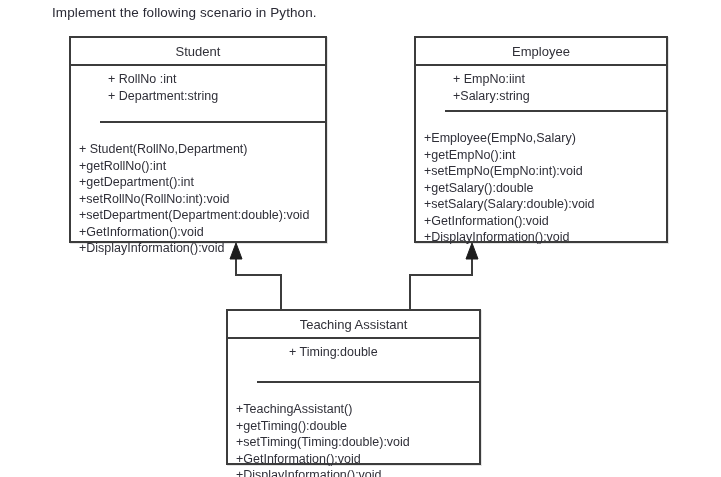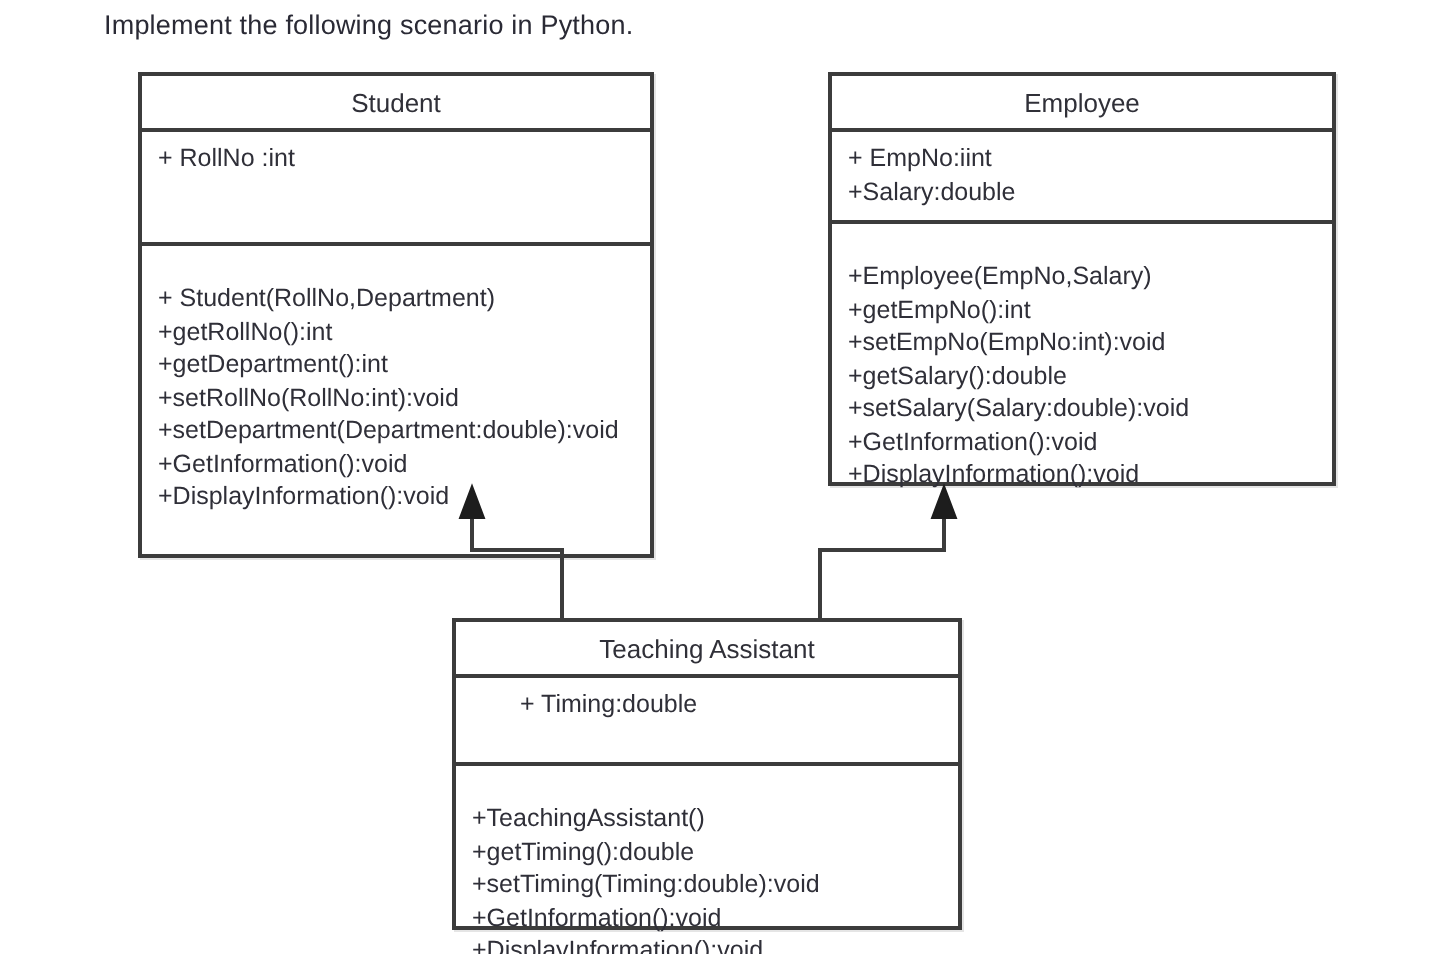--- a/index.html
+++ b/index.html
@@ -53,37 +53,38 @@
     color: #303038;
     border-bottom: 2px solid #3c3c3c;
     white-space: nowrap;
     overflow: hidden;
   }
 
   .uml-attrs {
     box-sizing: border-box;
     border-bottom: 2px solid #3c3c3c;
     padding: 5px 0 5px 8px;
+    margin-left: 29px;
   }
 
   .uml-ops {
     box-sizing: border-box;
     padding: 18px 0 5px 8px;
   }
 
   .uml-line {
     font-size: 12.5px;
     line-height: 16.5px;
     color: #2f2f38;
     white-space: nowrap;
     overflow: hidden;
   }
 
   
-  #class-student   { left: 69px;  top: 36px;  width: 258px; height: 243px; }
+  #class-student   { left: 69px;  top: 36px;  width: 258px; height: 207px; }
   #class-student   .uml-attrs { height: 57px; }
 
   #class-employee  { left: 414px; top: 36px;  width: 254px; height: 207px; }
   #class-employee  .uml-attrs { height: 46px; }
 
   #class-ta        { left: 226px; top: 309px; width: 255px; height: 156px; }
   #class-ta        .uml-attrs { height: 44px; padding-left: 32px; }
 
   
   #connectors {
@@ -108,37 +109,38 @@
 <body>
 
 <div id="canvas">
 
   <div class="prompt">Implement the following scenario in Python.</div>
 
   <div class="uml-class" id="class-student">
     <div class="uml-title">Student</div>
     <div class="uml-attrs">
       <div class="uml-line">+  RollNo :int</div>
+      <div class="uml-line">+ Department:string</div>
     </div>
     <div class="uml-ops">
       <div class="uml-line">+ Student(RollNo,Department)</div>
       <div class="uml-line">+getRollNo():int</div>
       <div class="uml-line">+getDepartment():int</div>
       <div class="uml-line">+setRollNo(RollNo:int):void</div>
       <div class="uml-line">+setDepartment(Department:double):void</div>
       <div class="uml-line">+GetInformation():void</div>
       <div class="uml-line">+DisplayInformation():void</div>
     </div>
   </div>
 
   <div class="uml-class" id="class-employee">
     <div class="uml-title">Employee</div>
     <div class="uml-attrs">
       <div class="uml-line">+ EmpNo:iint</div>
-      <div class="uml-line">+Salary:double</div>
+      <div class="uml-line">+Salary:string</div>
     </div>
     <div class="uml-ops">
       <div class="uml-line">+Employee(EmpNo,Salary)</div>
       <div class="uml-line">+getEmpNo():int</div>
       <div class="uml-line">+setEmpNo(EmpNo:int):void</div>
       <div class="uml-line">+getSalary():double</div>
       <div class="uml-line">+setSalary(Salary:double):void</div>
       <div class="uml-line">+GetInformation():void</div>
       <div class="uml-line">+DisplayInformation():void</div>
     </div>

